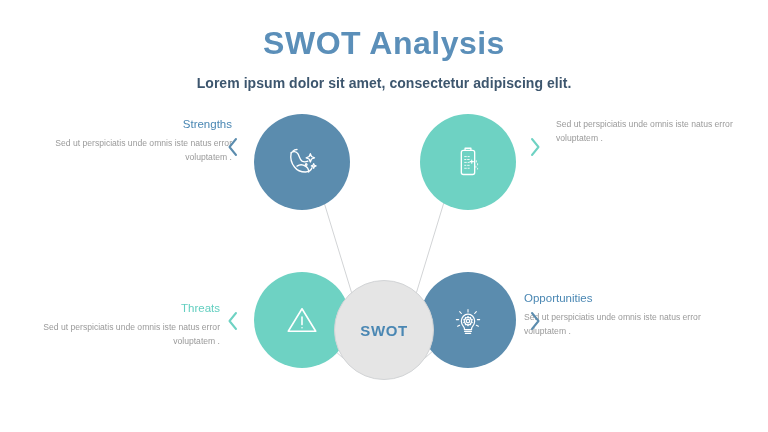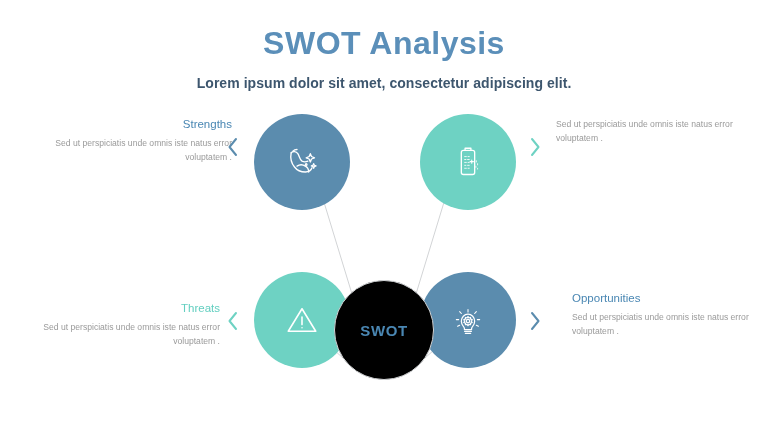--- a/index.html
+++ b/index.html
@@ -24,21 +24,21 @@
 
   
   .stage { position:absolute; left:0; top:96px; width:768px; height:300px; }
 
   .conn-svg { position:absolute; left:0; top:0; width:768px; height:300px; }
 
   
   .center-ring {
     position:absolute; left:334px; top:184px;
     width:100px; height:100px; border-radius:50%;
-    background:#000000; border:1px solid #d2d4d6;
+    background:#e5e5e5; border:1px solid #d2d4d6;
     display:flex; align-items:center; justify-content:center;
   }
   .center-label {
     font-size:15px; font-weight:bold; color:#4a87b3; letter-spacing:0.6px;
   }
 
   
   .node {
     position:absolute; width:96px; height:96px; border-radius:50%;
     display:flex; align-items:center; justify-content:center;
@@ -53,21 +53,21 @@
   .block { position:absolute; width:180px; }
   .block .heading { font-size:11.5px; margin-bottom:5px; line-height:1.2; }
   .block .body { font-size:8.6px; color:#9a9a9a; line-height:1.62; }
 
   .block-left  { text-align:right; }
   .block-right { text-align:left; }
 
   .blk-s { left:52px;  top:118px; }
   .blk-t { left:40px;  top:302px; }
   .blk-w { left:556px; top:118px; }
-  .blk-o { left:572px; top:292px; }
+  .blk-o { left:524px; top:292px; }
 
   .c-blue { color:#4a87b3; }
   .c-teal { color:#63cfc0; }
 
   
   .chev { position:absolute; width:14px; height:22px; }
   .chev svg { width:14px; height:22px; display:block; }
   .chev-s { left:226px; top:136px; }
   .chev-t { left:226px; top:310px; }
   .chev-w { left:528px; top:136px; }

